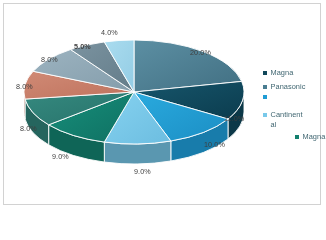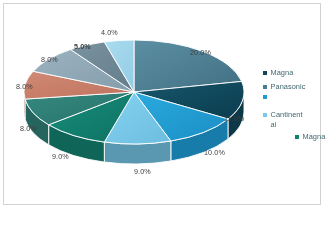--- a/index.html
+++ b/index.html
@@ -137,21 +137,21 @@
           <path d="M 130 88 L 21.02 95.08 A 110 52 0 0 1 29.11 67.28 Z" fill="url(#g6)" stroke="#ffffff" stroke-width="0.9"></path>
           <path d="M 130 88 L 29.11 67.28 A 110 52 0 0 1 66.57 45.52 Z" fill="url(#g7)" stroke="#ffffff" stroke-width="0.9"></path>
           <path d="M 130 88 L 66.57 45.52 A 110 52 0 0 1 100.32 37.93 Z" fill="url(#g8)" stroke="#ffffff" stroke-width="0.9"></path>
           <path d="M 130 88 L 100.32 37.93 A 110 52 0 0 1 130.00 36.00 Z" fill="url(#g9)" stroke="#ffffff" stroke-width="0.9"></path>
         </g>
     </svg>
 
     <div id="pct-labels">
         <div class="pct-label" style="left: 186px; top: 44px;">20.0%</div>
         <div class="pct-label" style="left: 220px; top: 110px;">11.0%</div>
-        <div class="pct-label" style="left: 200px; top: 144px;">10.0%</div>
+        <div class="pct-label" style="left: 200px; top: 136px;">10.0%</div>
         <div class="pct-label" style="left: 130px; top: 163px;">9.0%</div>
         <div class="pct-label" style="left: 48px; top: 148px;">9.0%</div>
         <div class="pct-label" style="left: 16px; top: 120px;">8.0%</div>
         <div class="pct-label" style="left: 12px; top: 78px;">8.0%</div>
         <div class="pct-label" style="left: 37px; top: 51px;">8.0%</div>
         <div class="pct-label" style="left: 70px; top: 38px; font-weight: bold;">5.0%</div>
         <div class="pct-label" style="left: 97px; top: 24px;">4.0%</div>
       </div>
   </div>
 

